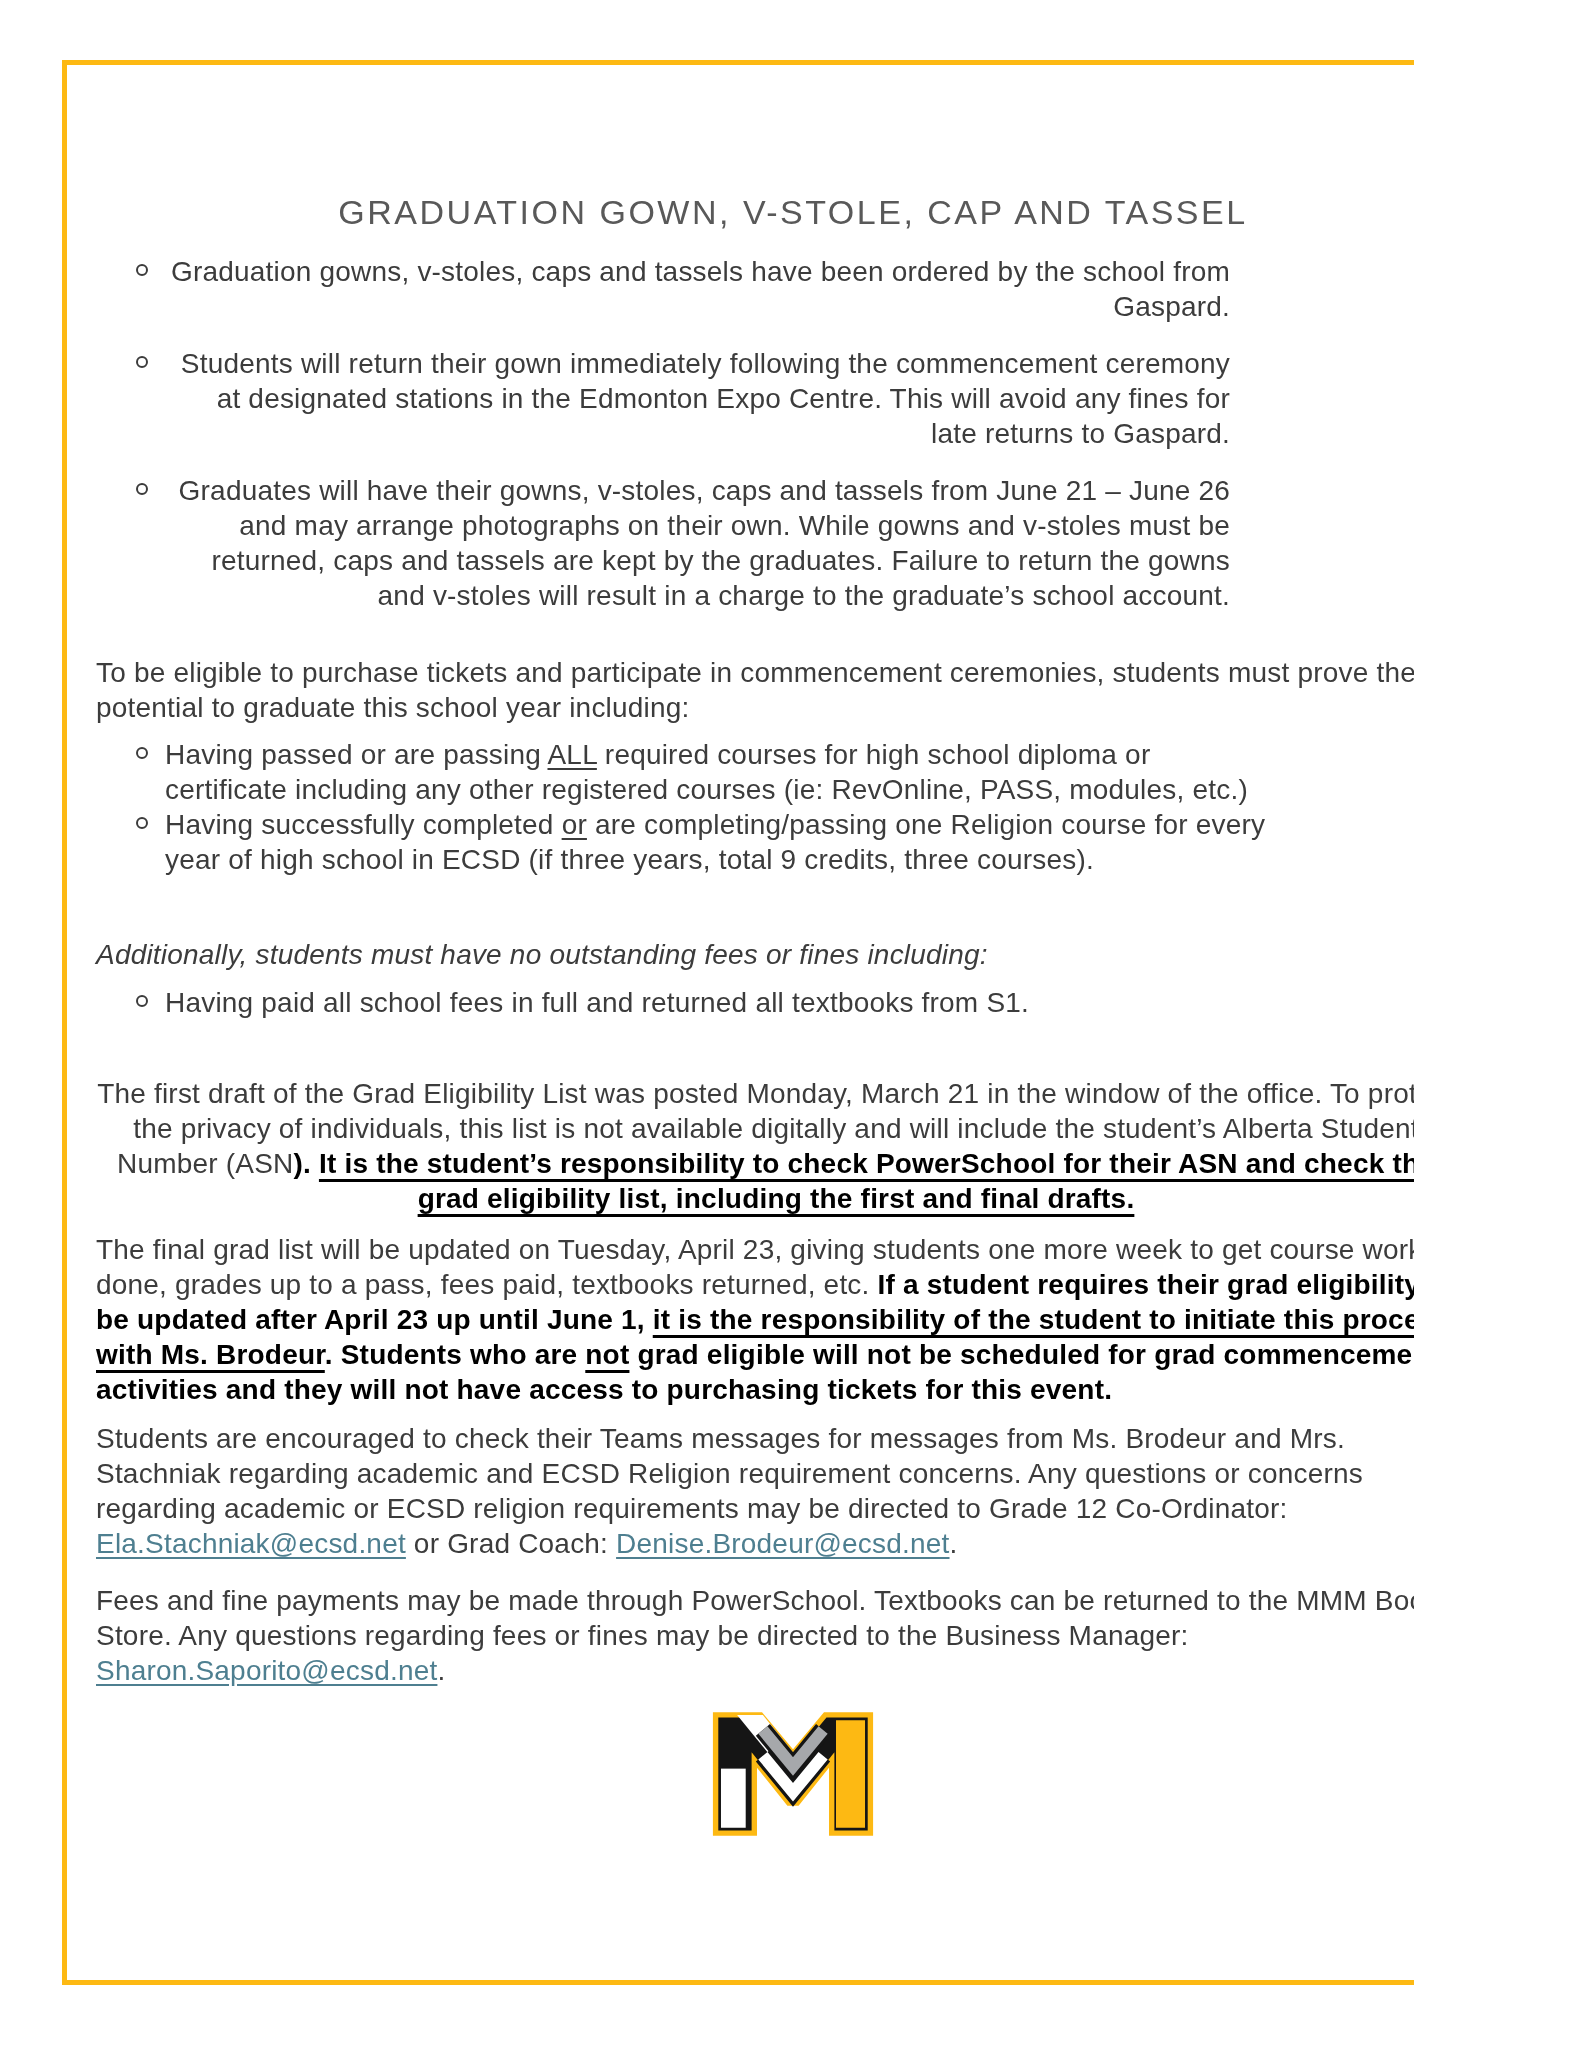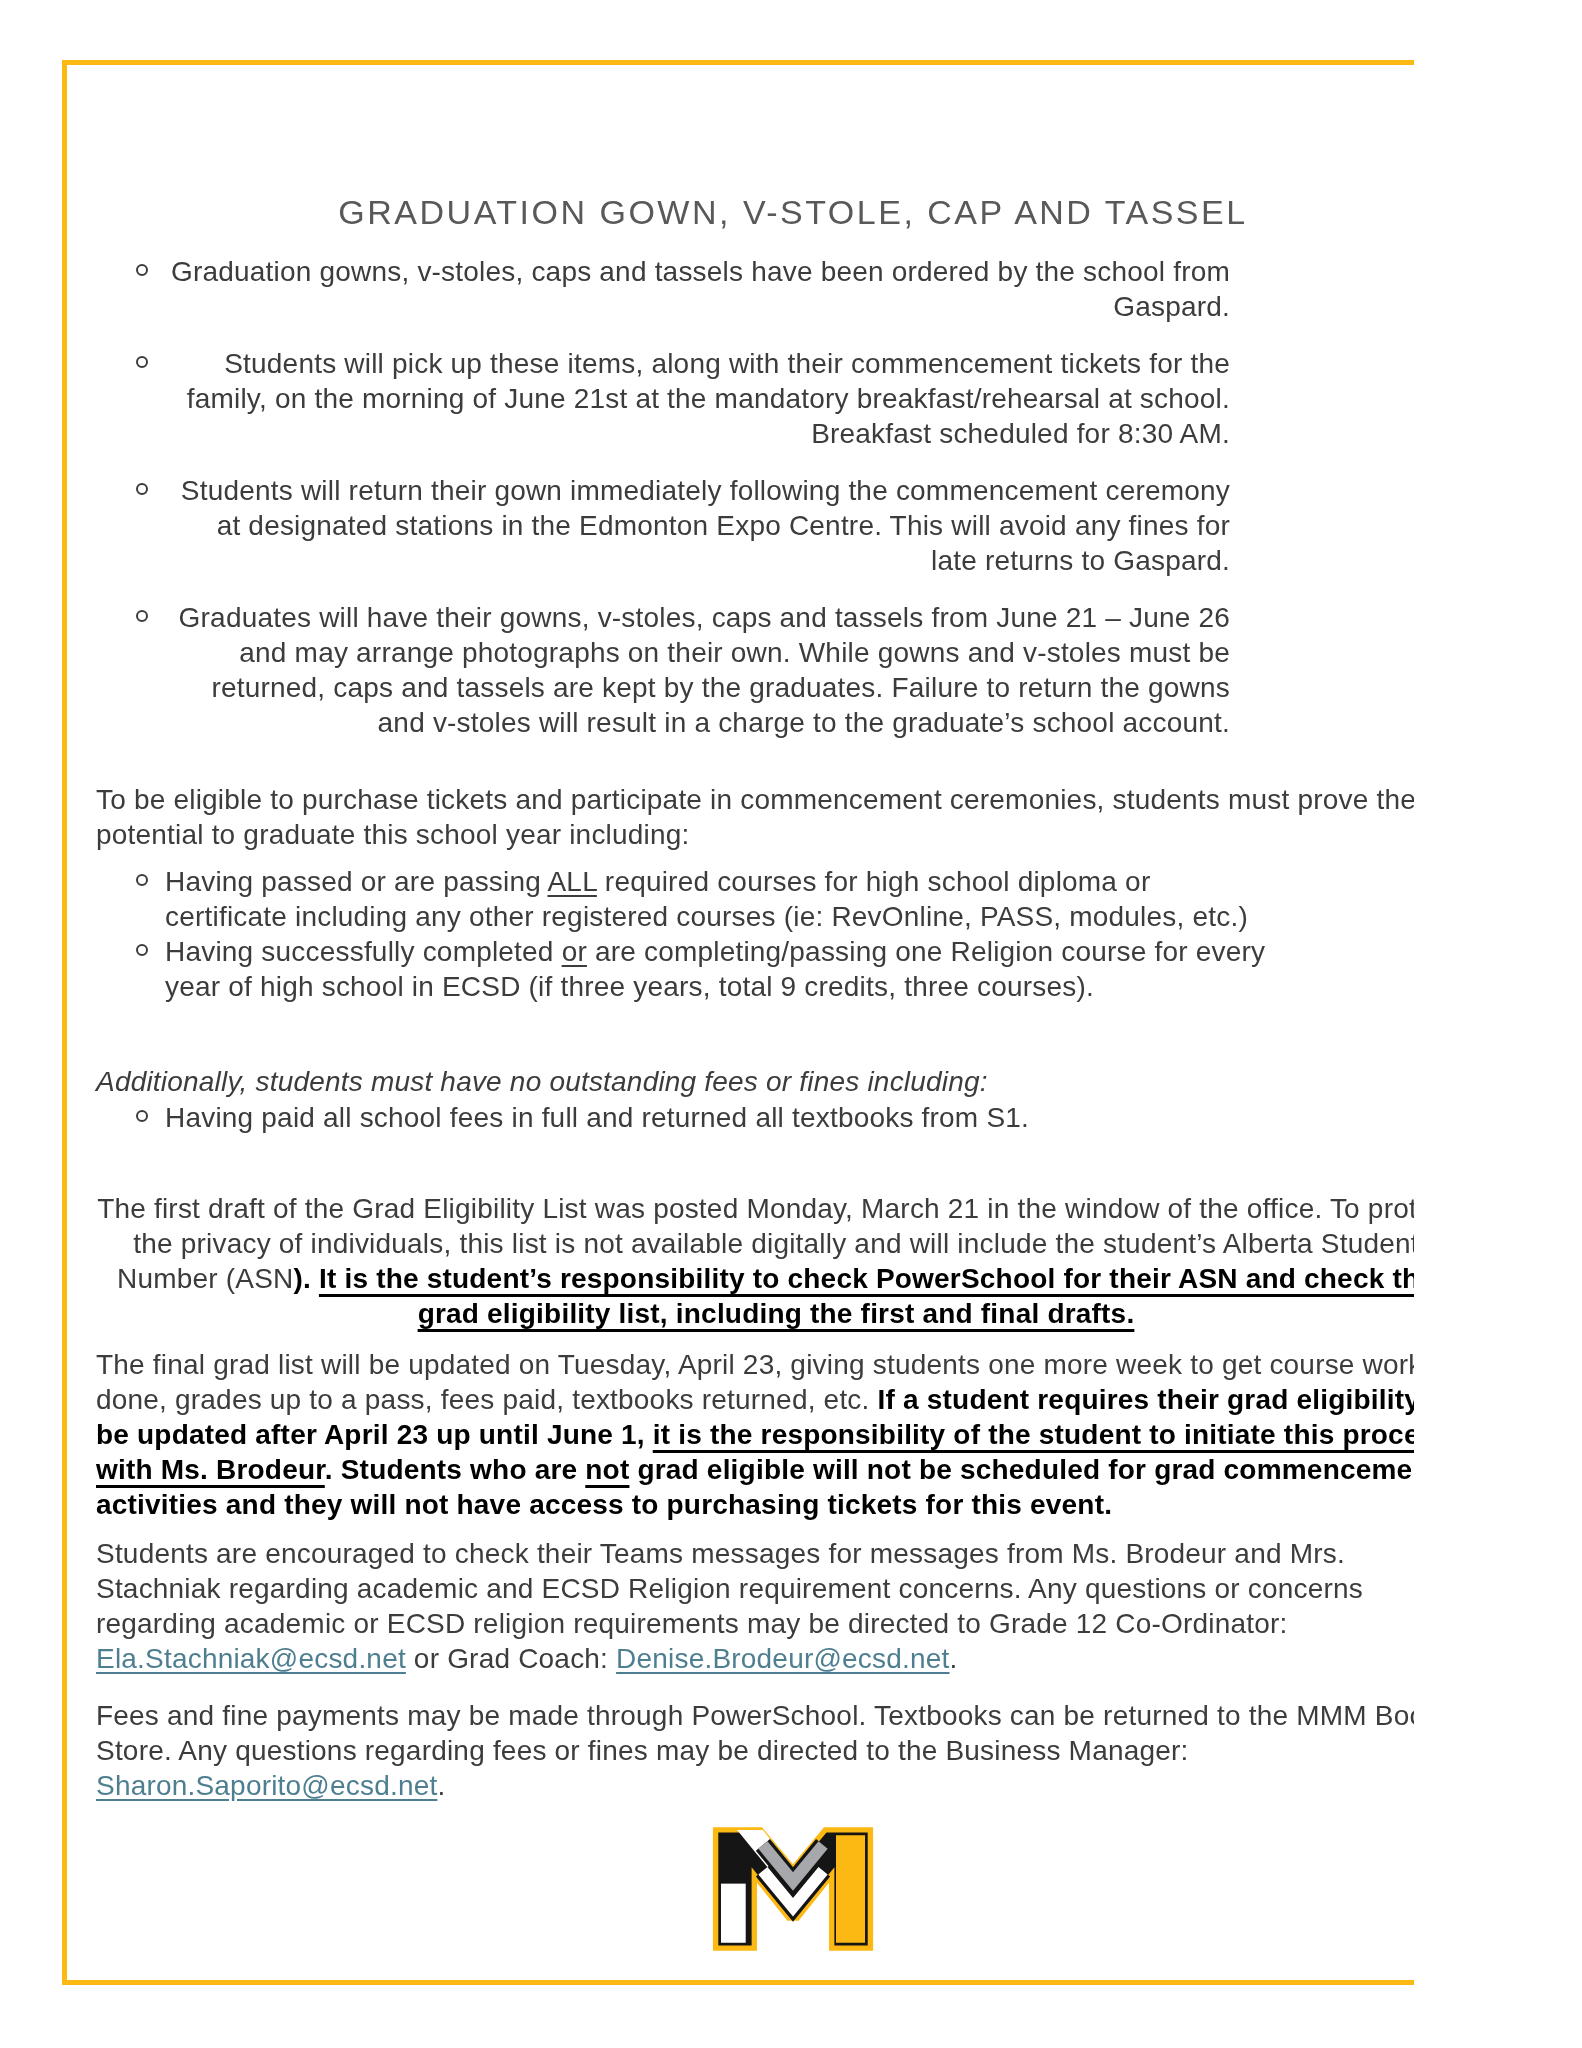--- a/index.html
+++ b/index.html
@@ -53,21 +53,21 @@
     border-radius: 50%;
     margin: 10px 0 0 40px;
   }
   .li-text { margin-left: 17px; }
   .ul-gown .li-text { width: 1065px; text-align: right; }
   .ul-req  .li-text { width: 1110px; }
   .para { margin: 0; width: 1360px; }
   .p-intro { margin-top: 42px; }
   .ul-req { margin-top: 12px; }
   .p-fees-intro { margin-top: 60px; width: 1394px; font-style: italic; }
-  .ul-fees .li { margin-top: 1px; }
+  .ul-fees .li { margin-top: 13px; }
   .p-draft { margin-top: 56px; text-align: center; }
   .p-final { margin-top: 16px; }
   .p-teams { margin-top: 14px; }
   .p-pay   { margin-top: 22px; }
   .b { font-weight: bold; color: #000000; }
   .u {
     text-decoration: underline;
     text-underline-offset: 4px;
   }
   .bu {
@@ -96,24 +96,20 @@
   <div class="frame"></div>
 
   <div class="content">
 
     <h1>GRADUATION GOWN, V-STOLE, CAP AND TASSEL</h1>
 
     <div class="ul ul-gown">
       <div class="li">
         <span class="dot"></span>
         <div class="li-text">Graduation gowns, v-stoles, caps and tassels have been ordered by the school from Gaspard.</div>
-      </div>
-      <div class="li">
-        <span class="dot"></span>
-        <div class="li-text">Students will pick up these items, along with their commencement tickets for the family, on the morning of June 21st at the mandatory breakfast/rehearsal at school.  Breakfast scheduled for 8:30 AM.</div>
       </div>
       <div class="li">
         <span class="dot"></span>
         <div class="li-text">Students will return their gown immediately following the commencement ceremony at designated stations in the Edmonton Expo Centre. This will avoid any fines for late returns to Gaspard.</div>
       </div>
       <div class="li">
         <span class="dot"></span>
         <div class="li-text">Graduates will have their gowns, v-stoles, caps and tassels from June 21 – June 26 and may arrange photographs on their own. While gowns and v-stoles must be returned, caps and tassels are kept by the graduates. Failure to return the gowns and v-stoles will result in a charge to the graduate’s school account.</div>
       </div>
     </div>

